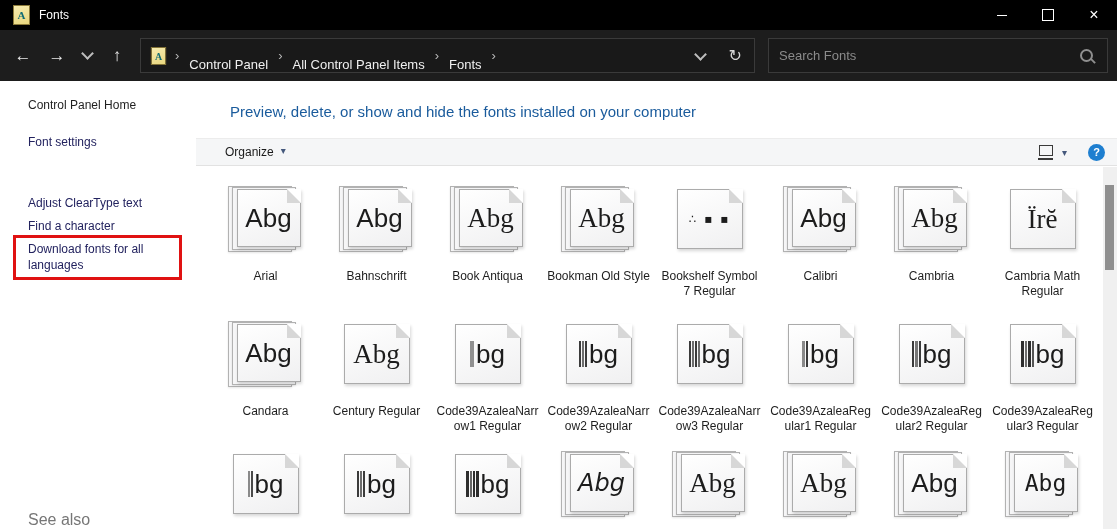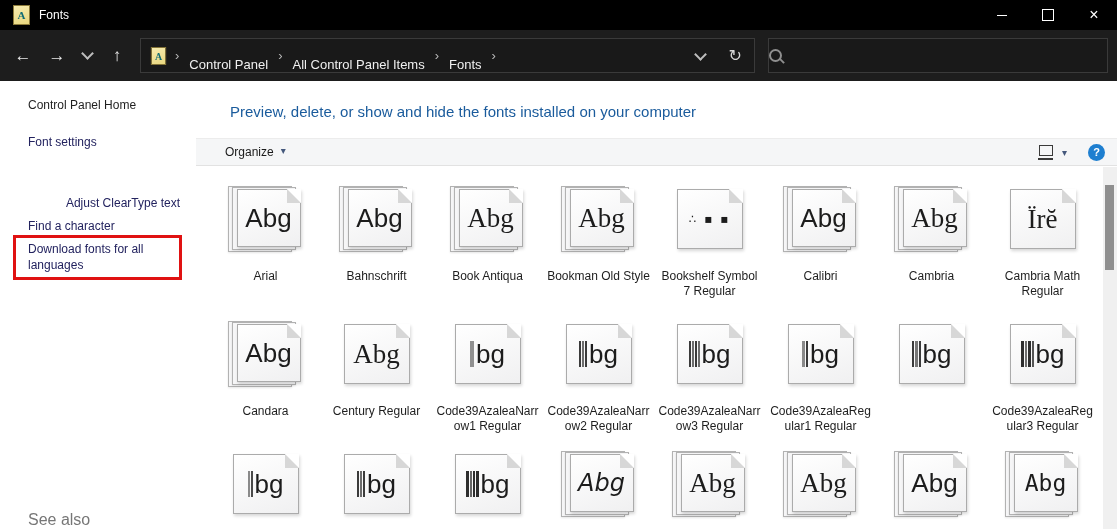--- a/index.html
+++ b/index.html
@@ -137,29 +137,30 @@
         <span class="crumb">Fonts</span>
         <span class="crumb-sep">›</span>
       </div>
       <div class="addr-right">
         <span class="chev" style="margin-top:-3px;"></span>
         <span class="refresh">↻</span>
       </div>
     </div>
 
     <div class="searchbox">
+      <input type="text" placeholder="Search Fonts" style="">
       <span class="mag"></span>
     </div>
   </div>
 
   <div class="content">
 
     <div class="side-item side-home">Control Panel Home</div>
     <div class="side-item side-link" style="top:53px;">Font settings</div>
-    <div class="side-item side-link" style="top:114px;text-align:right;">Adjust ClearType text</div>
+    <div class="side-item side-link" style="top:114px;">Adjust ClearType text</div>
     <div class="side-item side-link" style="top:137px;">Find a character</div>
     <div class="side-item side-link" style="top:160px;">Download fonts for all languages</div>
     <div class="annotation"></div>
     <div class="see-also">See also</div>
 
     <div class="heading">Preview, delete, or show and hide the fonts installed on your computer</div>
 
     <div class="cmdbar">
       <div class="organize">
         <span>Organize</span>
@@ -340,20 +341,21 @@
             <div class="icon-area">
               <div class="page single">
                 <span class="bars">
                   <i style="width: 2px; background: rgb(59, 59, 59);"></i>
                   <i style="width: 3px; background: rgb(119, 119, 119);"></i>
                   <i style="width: 2px; background: rgb(59, 59, 59);"></i>
                 </span>
                 <span class="glyph g-sans">bg</span>
               </div>
             </div>
+            <div class="tile-label">Code39AzaleaRegular2 Regular</div>
           </div>
           <div class="tile">
             <div class="icon-area">
               <div class="page single">
                 <span class="bars">
                   <i style="width: 3px; background: rgb(46, 46, 46);"></i>
                   <i style="width: 2px; background: rgb(109, 109, 109);"></i>
                   <i style="width: 3px; background: rgb(46, 46, 46);"></i>
                   <i style="width: 2px; background: rgb(85, 85, 85);"></i>
                 </span>

